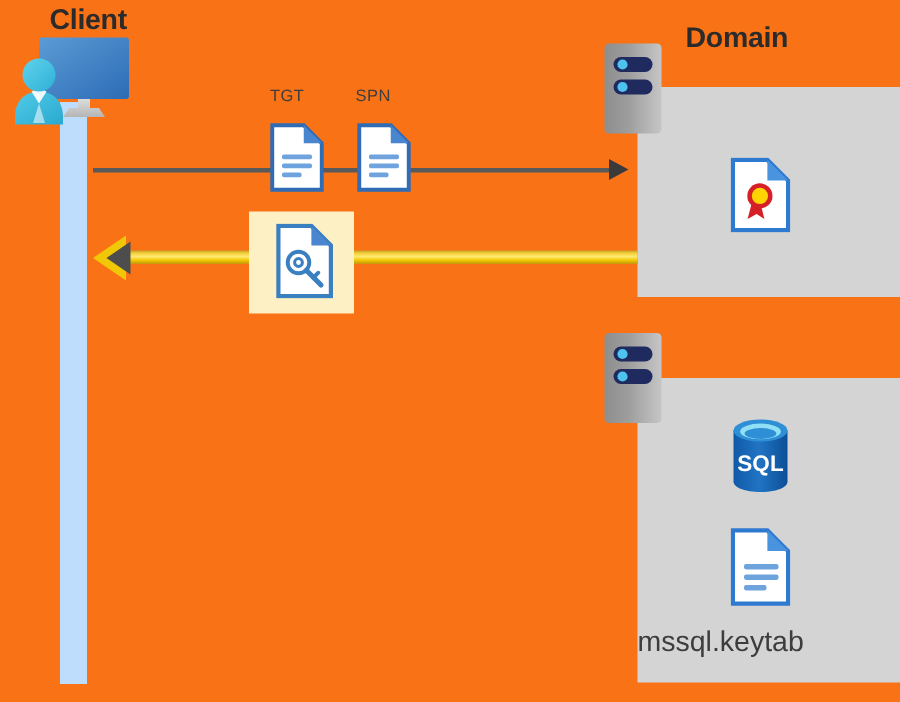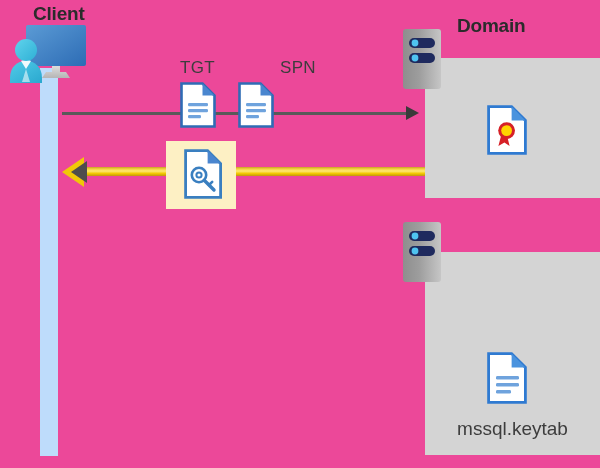--- a/index.html
+++ b/index.html
@@ -7,21 +7,21 @@
     padding: 0;
     background: #ffffff;
   }
   body {
     font-family: "Liberation Sans", sans-serif;
   }
   #canvas {
     position: relative;
     width: 600px;
     height: 468px;
-    background: #ec4899;
+    background: #f97316;
     overflow: hidden;
   }
   .abs { position: absolute; }
 
   
   .title {
     font-weight: bold;
     color: #2b2b2b;
     font-size: 19px;
     line-height: 23px;
@@ -77,29 +77,29 @@
   }
 
   
   #highlight-box {
     left: 166px; top: 141px; width: 70px; height: 68px;
     background: #fdf0c4;
   }
 
   
   .doc-label {
-    font-size: 17px;
+    font-size: 11px;
     color: #3d3d3d;
     letter-spacing: 0.3px;
   }
   #label-tgt { left: 180px; top: 58px; }
-  #label-spn { left: 237px; top: 58px; margin-left: 43px; }
+  #label-spn { left: 237px; top: 58px; }
   #label-keytab {
     left: 425px; top: 418px; width: 175px;
-    text-align: center;
+    text-align: left;
     font-size: 19px;
     color: #3d3d3d;
   }
 
   
   .icon { position: absolute; }
   #icon-client        { left: 8px;   top: 24px;  }
   #icon-doc-tgt       { left: 180px; top: 82px;  }
   #icon-doc-spn       { left: 238px; top: 82px;  }
   #icon-doc-key       { left: 184px; top: 149px; }
@@ -240,20 +240,36 @@
     <svg width="40" height="50" viewBox="0 0 40 50">
       <path d="M1.6 1.6 h23 l13.8 13.8 v33.0 h-36.8 z" fill="#ffffff" stroke="#2f7ad1" stroke-width="2.8"></path>
       <path d="M24.6 1.6 l13.8 13.8 h-13.8 z" fill="#4a93de"></path>
 
       <path d="M14.8 28 l-3.4 13 l6.0 -3.4 l5.2 3.4 l-3.2 -13 z" fill="#d62027"></path>
       <circle cx="19.6" cy="25.6" r="8.4" fill="#d62027"></circle>
       <circle cx="19.6" cy="25.6" r="5.4" fill="#ffd400"></circle>
     </svg>
   </div>
 
+  <div class="icon" id="icon-sql">
+    <svg width="46" height="52" viewBox="0 0 46 52">
+      <defs>
+        <linearGradient id="gSql" x1="0" y1="0" x2="1" y2="0">
+          <stop offset="0%" stop-color="#0f5aa8"></stop>
+          <stop offset="48%" stop-color="#2174c4"></stop>
+          <stop offset="100%" stop-color="#0c4f96"></stop>
+        </linearGradient>
+      </defs>
+      <path d="M5 9 h36 v34 c0 4.2 -8 7 -18 7 c-10 0 -18 -2.8 -18 -7 z" fill="url(#gSql)"></path>
+      <ellipse cx="23" cy="9" rx="18" ry="7.4" fill="#2f8fd6"></ellipse>
+      <ellipse cx="23" cy="9.6" rx="13.6" ry="5.2" fill="#8fe0f5"></ellipse>
+      <ellipse cx="23" cy="11" rx="10.6" ry="3.6" fill="#2f8fd6"></ellipse>
+      <text x="23" y="36" text-anchor="middle" font-family="Liberation Sans, sans-serif" font-size="15" font-weight="bold" fill="#ffffff">SQL</text>
+    </svg>
+  </div>
 
   <div class="icon" id="icon-doc-keytab">
     <svg width="40" height="52" viewBox="0 0 40 52">
       <path d="M1.6 1.6 h23 l13.8 13.8 v35 h-36.8 z" fill="#ffffff" stroke="#2f7ad1" stroke-width="2.8"></path>
       <path d="M24.6 1.6 l13.8 13.8 h-13.8 z" fill="#4a93de"></path>
       <g fill="#6fa3dd">
         <rect x="9" y="24" width="23" height="3.6" rx="1.4"></rect>
         <rect x="9" y="31" width="23" height="3.6" rx="1.4"></rect>
         <rect x="9" y="38" width="15" height="3.6" rx="1.4"></rect>
       </g>

